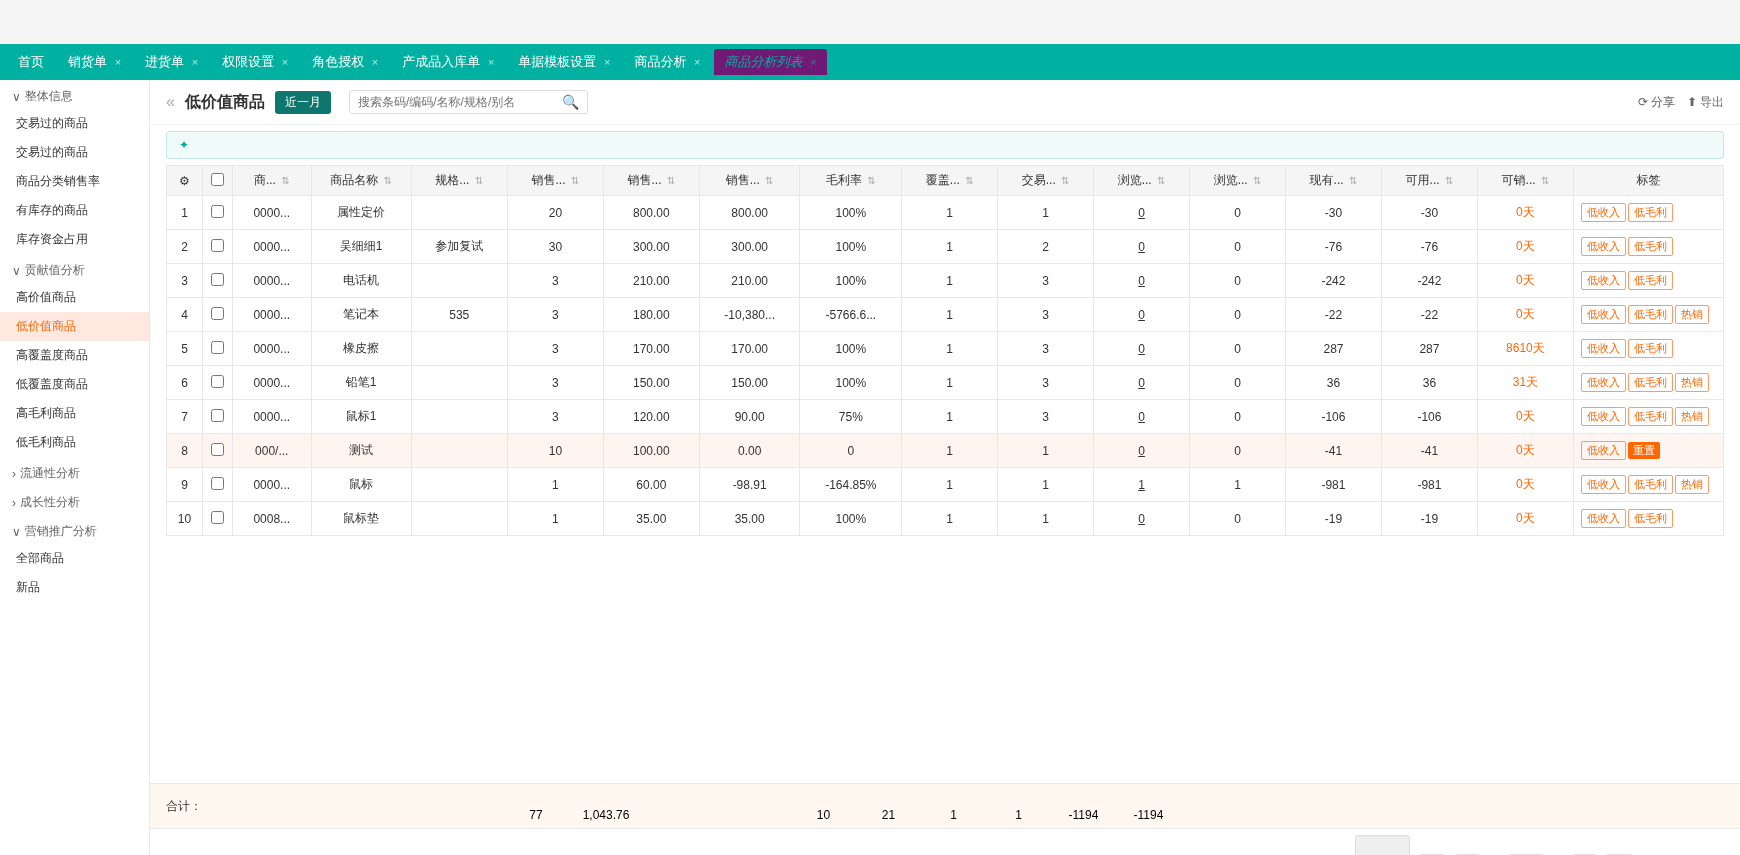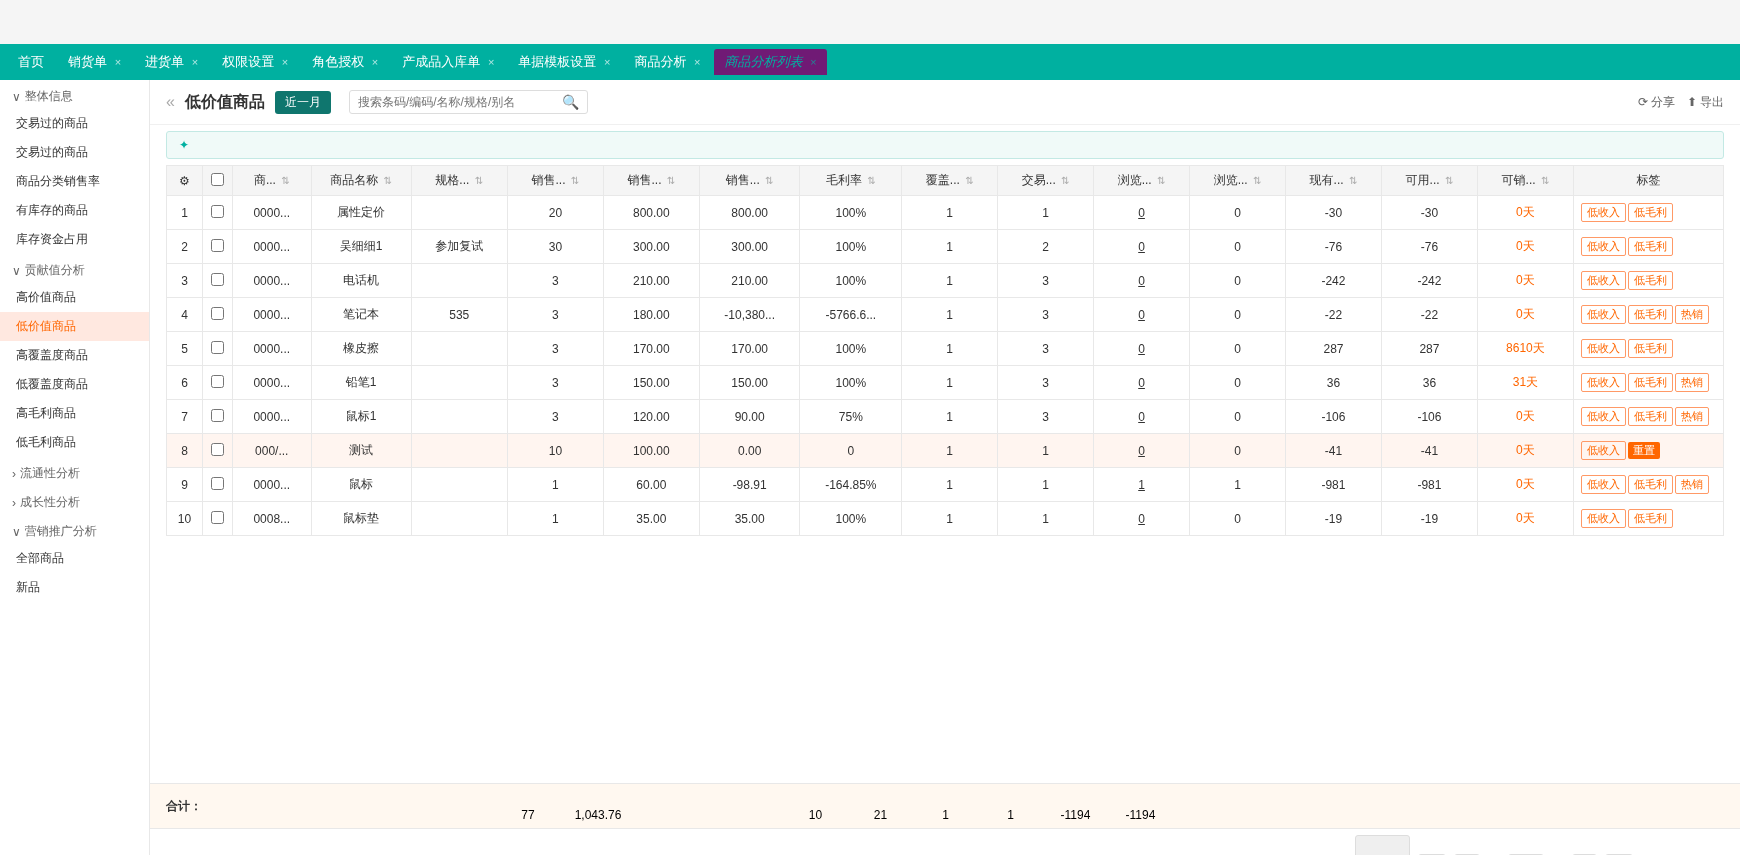--- a/index.html
+++ b/index.html
@@ -184,21 +184,21 @@
     input[type="checkbox"] { cursor: pointer; }
 
     
     .table-footer {
       border-top: 1px solid #e8e8e8;
       background: #fff8f0;
       padding: 6px 16px;
       display: flex;
       align-items: center;
     }
-    .footer-label { color: #333; font-weight: bold; margin-right: 0; }
+    .footer-label { color: #333; font-weight: normal; margin-right: 8px; }
 
     
     .pagination-bar {
       display: flex;
       align-items: center;
       justify-content: flex-end;
       padding: 6px 16px;
       border-top: 1px solid #e8e8e8;
       gap: 8px;
       background: #fff;

